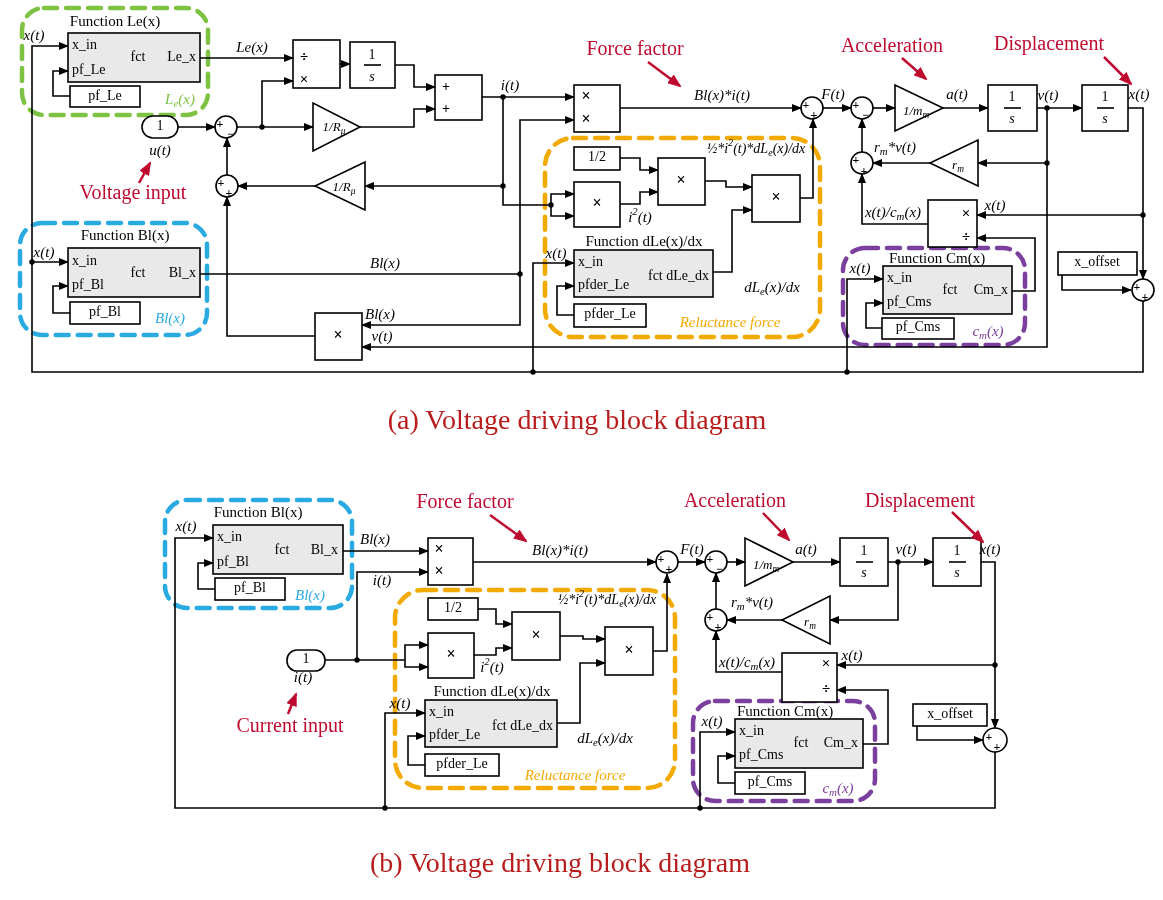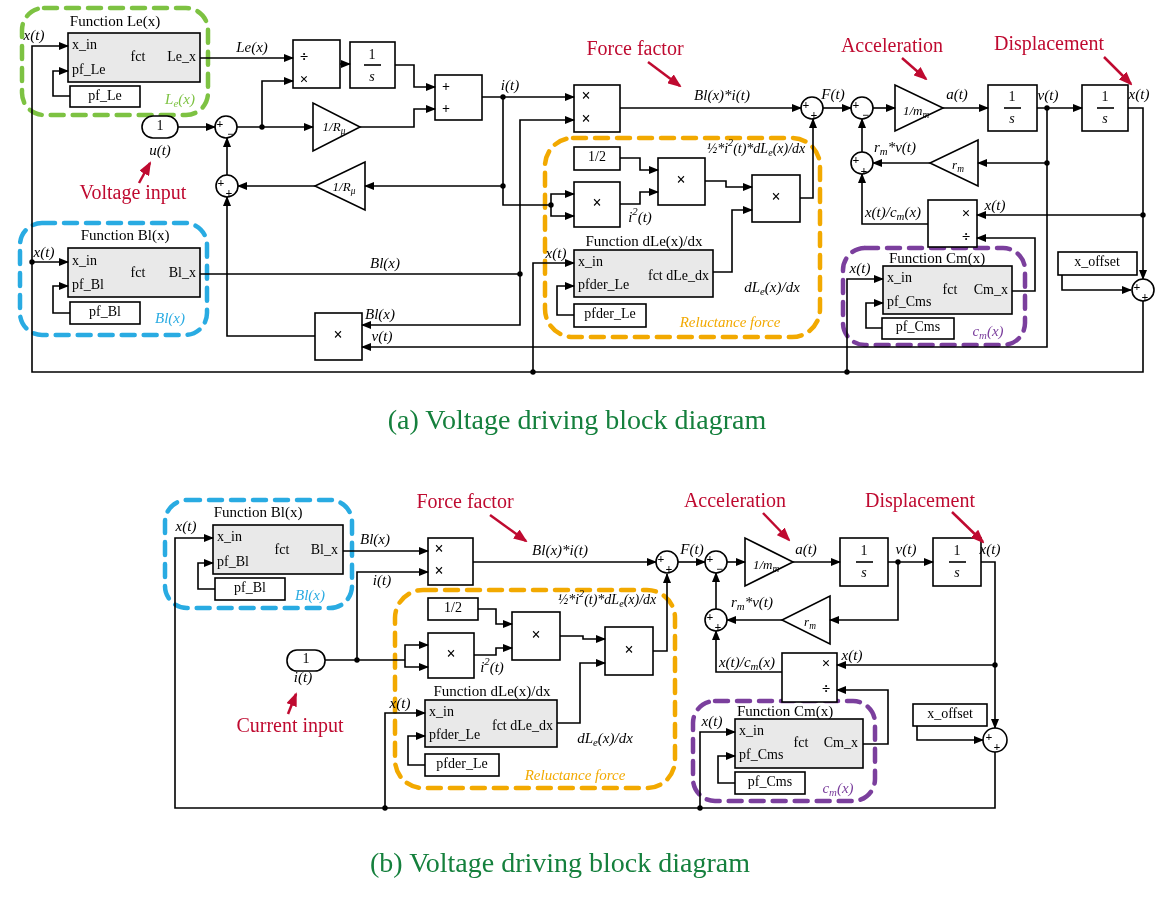--- a/index.html
+++ b/index.html
@@ -1,19 +1,19 @@
 <!DOCTYPE html>
 <html><head>
 <meta charset="utf-8">
 <style>
   html,body{margin:0;padding:0;background:#fff;}
   #figure{position:relative;width:1163px;height:900px;background:#fff;overflow:hidden;
           font-family:"Liberation Serif",serif;}
   #diagram-svg{position:absolute;left:0;top:0;}
-  .caption{position:absolute;transform:translateX(-50%);font-size:28px;color:#15803d;
+  .caption{position:absolute;transform:translateX(-50%);font-size:28px;color:#b91c1c;
            font-family:"Liberation Serif",serif;white-space:nowrap;}
   #caption-a{left:577px;top:404px;}
   #caption-b{left:560px;top:847px;}
 </style>
 </head>
 <body>
 
 <div id="figure">
   <svg id="diagram-svg" width="1163" height="900" viewBox="0 0 1163 900">
       <defs>

